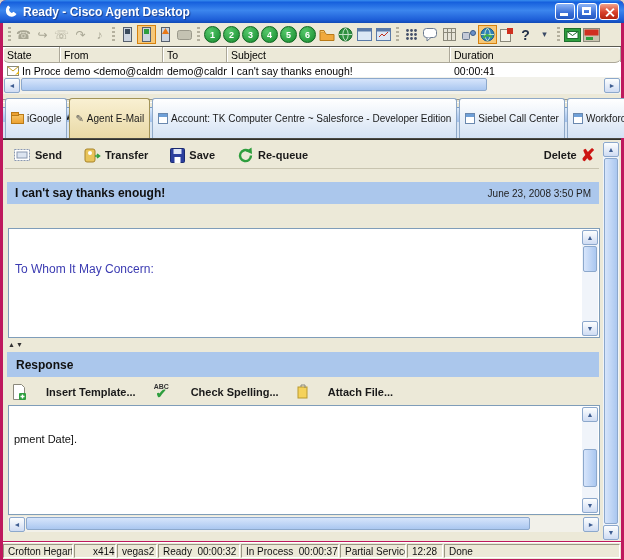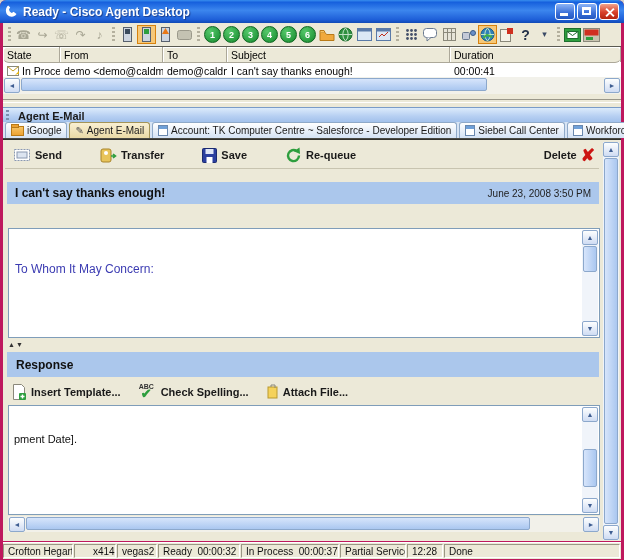--- a/index.html
+++ b/index.html
@@ -57,32 +57,32 @@
   .sepstrip::after{content:"";position:absolute;left:0;right:0;top:5px;height:2px;border-top:1px solid #9a978a;border-bottom:1px solid #fff;}
 
   
   .panelhdr{position:absolute;left:3px;right:3px;top:107px;height:15px;
     background:linear-gradient(180deg,#dcebfb,#b6cff2 55%,#9fbfea);display:flex;align-items:center;border-top:1px solid #7a9cc8;}
   .panelhdr .grip{background:repeating-linear-gradient(180deg,#7a90b0 0 2px,transparent 2px 4px);height:11px;}
   .panelhdr-title{font-size:11px;font-weight:bold;color:#1c1c1c;margin-left:6px;}
 
   
   .tabrow{position:absolute;left:3px;right:3px;top:122px;height:17px;background:#d7e4f4;display:flex;align-items:flex-end;padding-left:2px;border-bottom:1px solid #4a4a44;box-sizing:border-box;}
-  .tab{height:15px;display:flex;align-items:center;gap:3px;padding:0 5px;margin-right:2px;font-size:10px;color:#1a1a1a;
+  .tab{height:15px;display:flex;align-items:center;gap:3px;padding:12px 5px;margin-right:2px;font-size:10px;color:#1a1a1a;
     background:linear-gradient(180deg,#ffffff,#d4e2f4);border:1px solid #8fa9c8;border-bottom:none;border-radius:3px 3px 0 0;white-space:nowrap;}
   .tab.active{background:linear-gradient(180deg,#f9f0d2,#e9d9a6);border-color:#a39458;}
   .tab-folder{width:13px;height:10px;position:relative;background:linear-gradient(180deg,#f7c566,#eda232);border:1px solid #b97a18;box-sizing:border-box;}
   .tab-folder::before{content:"";position:absolute;left:-1px;top:-3px;width:6px;height:2px;background:#eda232;border:1px solid #b97a18;}
   .tab-page{width:10px;height:11px;background:#fff;border:1px solid #6a88ae;position:relative;box-sizing:border-box;}
   .tab-page::before{content:"";position:absolute;left:0;top:0;right:0;height:3px;background:#6fa0d8;}
   .tab-pencil{font-size:10px;color:#555;line-height:1;}
 
   
   .main{position:absolute;left:3px;right:3px;top:139px;height:402px;background:#ece9d8;border-top:1px solid #30302c;box-sizing:border-box;}
-  .mail-toolbar{position:absolute;left:2px;right:22px;top:2px;height:26px;display:flex;align-items:center;gap:20px;padding-left:8px;border-bottom:1px solid #c8c4b0;}
+  .mail-toolbar{position:absolute;left:2px;right:22px;top:2px;height:26px;display:flex;align-items:center;gap:4px;padding-left:8px;border-bottom:1px solid #c8c4b0;}
   .mbtn{display:flex;align-items:center;gap:4px;font-size:11px;font-weight:bold;color:#1a1a1a;margin-right:18px;}
   .mbtn-delete{margin-left:auto;margin-right:4px;}
   .xglyph{color:#cc1512;font-size:17px;font-weight:bold;line-height:1;}
 
   .subjectbar{position:absolute;left:4px;right:22px;top:42px;height:22px;background:#abc7ec;display:flex;align-items:center;padding:0 8px;box-sizing:border-box;}
   .subjectbar .subj{font-size:12px;font-weight:bold;color:#111;flex:1;}
   .subjectbar .date{font-size:10px;color:#222;}
 
   .fromto{position:absolute;left:8px;top:70px;height:16px;font-size:10.5px;color:#222;display:flex;gap:5px;align-items:center;}
   .fromto b{font-weight:bold;}
@@ -90,21 +90,21 @@
   .bodybox{position:absolute;left:5px;right:21px;top:88px;height:110px;background:#fff;border:1px solid #7f9db9;box-sizing:border-box;}
   .bodytext{position:absolute;left:6px;top:3px;right:22px;bottom:2px;font-size:12px;line-height:15px;color:#3b3bb2;overflow:hidden;white-space:pre-wrap;}
   .bodybox .vscroll{right:1px;top:1px;bottom:1px;}
 
   .splitter{position:absolute;left:5px;top:200px;height:10px;font-size:7px;color:#333;letter-spacing:1px;line-height:10px;}
 
   .resphdr{position:absolute;left:4px;right:22px;top:212px;height:25px;background:#abc7ec;display:flex;align-items:center;padding:0 9px;box-sizing:border-box;}
   .resphdr .t{font-size:12px;font-weight:bold;color:#111;}
 
   .resp-toolbar{position:absolute;left:4px;right:22px;top:239px;height:25px;display:flex;align-items:center;gap:8px;padding-left:6px;}
-  .rbtn{display:flex;align-items:center;gap:4px;font-size:11px;font-weight:bold;color:#1a1a1a;margin-right:10px;}
+  .rbtn{display:flex;align-items:center;gap:19px;font-size:11px;font-weight:bold;color:#1a1a1a;margin-right:10px;}
   .abcwrap{position:relative;width:18px;height:16px;}
   .abcwrap .abc{position:absolute;left:0;top:-1px;font-size:7px;font-weight:bold;color:#333;letter-spacing:0;}
   .abcwrap .chk{position:absolute;left:2px;top:2px;color:#2e9e3e;font-size:13px;font-weight:bold;}
 
   .respbox{position:absolute;left:5px;right:21px;top:265px;height:110px;background:#fff;border:1px solid #7f9db9;box-sizing:border-box;overflow:hidden;}
   .resptext{position:absolute;left:5px;top:-4px;right:22px;font-size:11px;line-height:15px;color:#111;white-space:pre-wrap;}
   .respbox .vscroll{right:1px;top:1px;bottom:1px;}
 
   .resp-hscroll{left:5px;right:21px;top:376px;height:16px;}
   .outer-vscroll{right:2px;top:2px;height:398px;}

